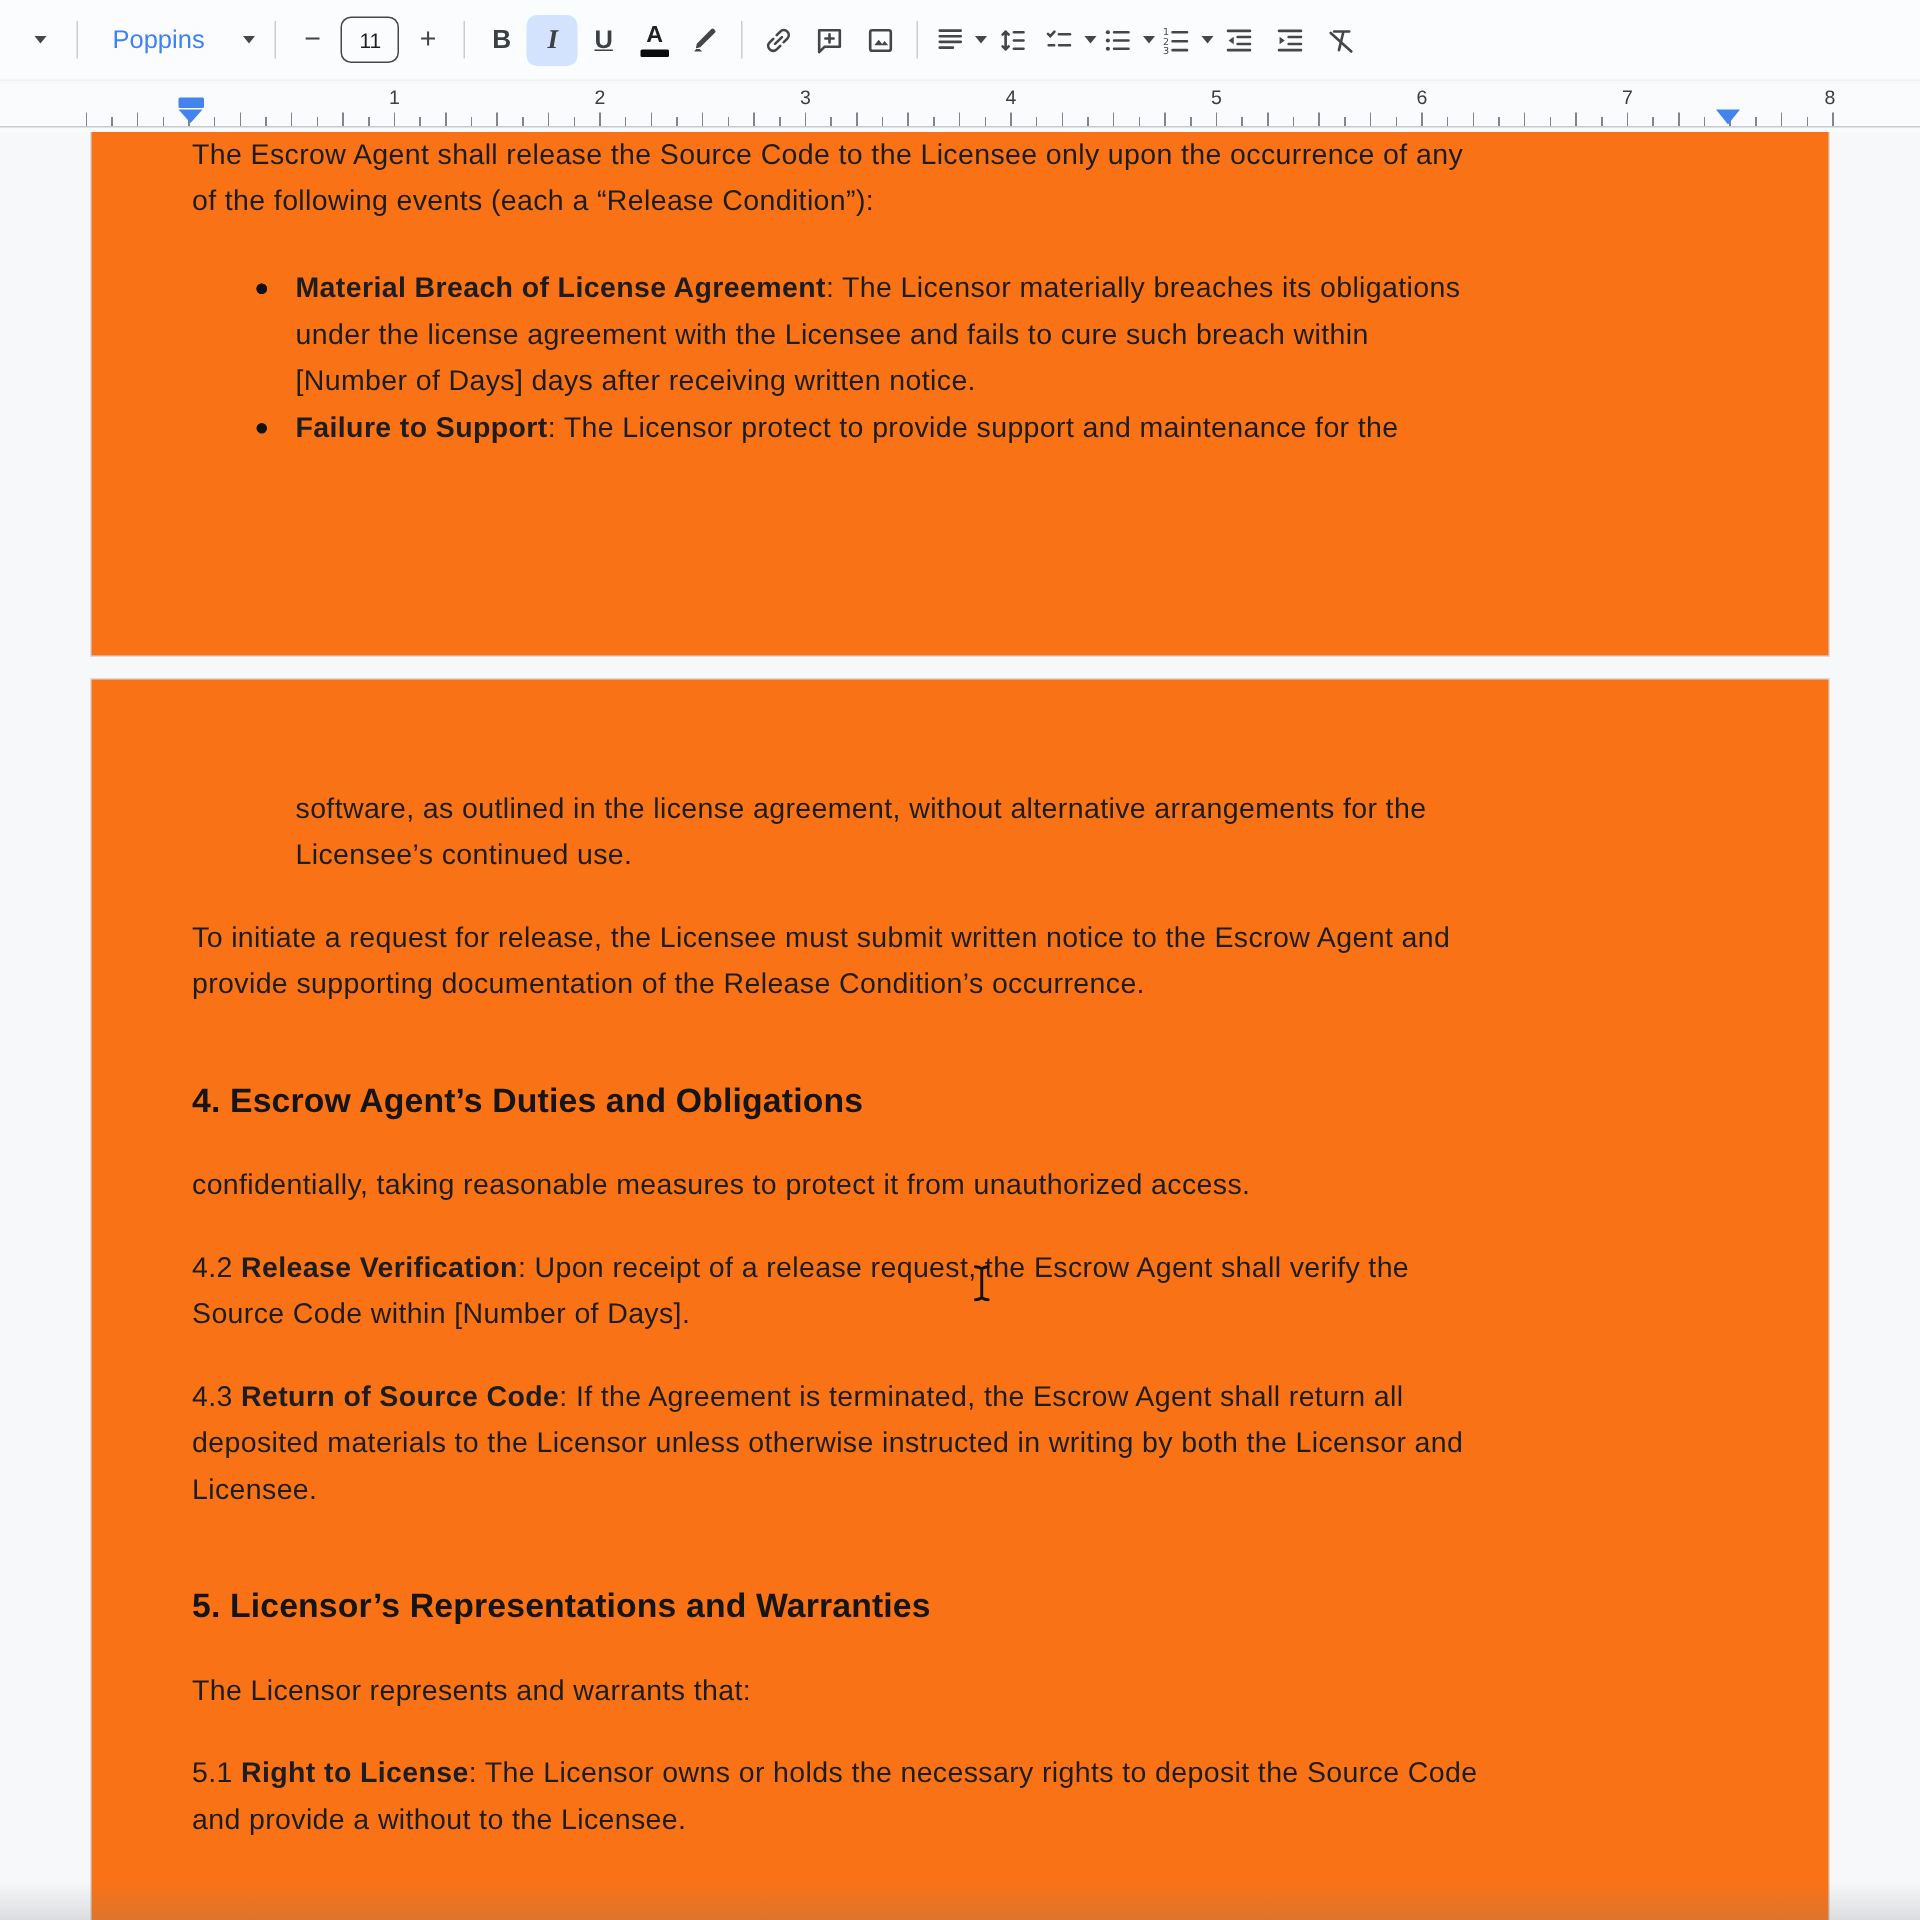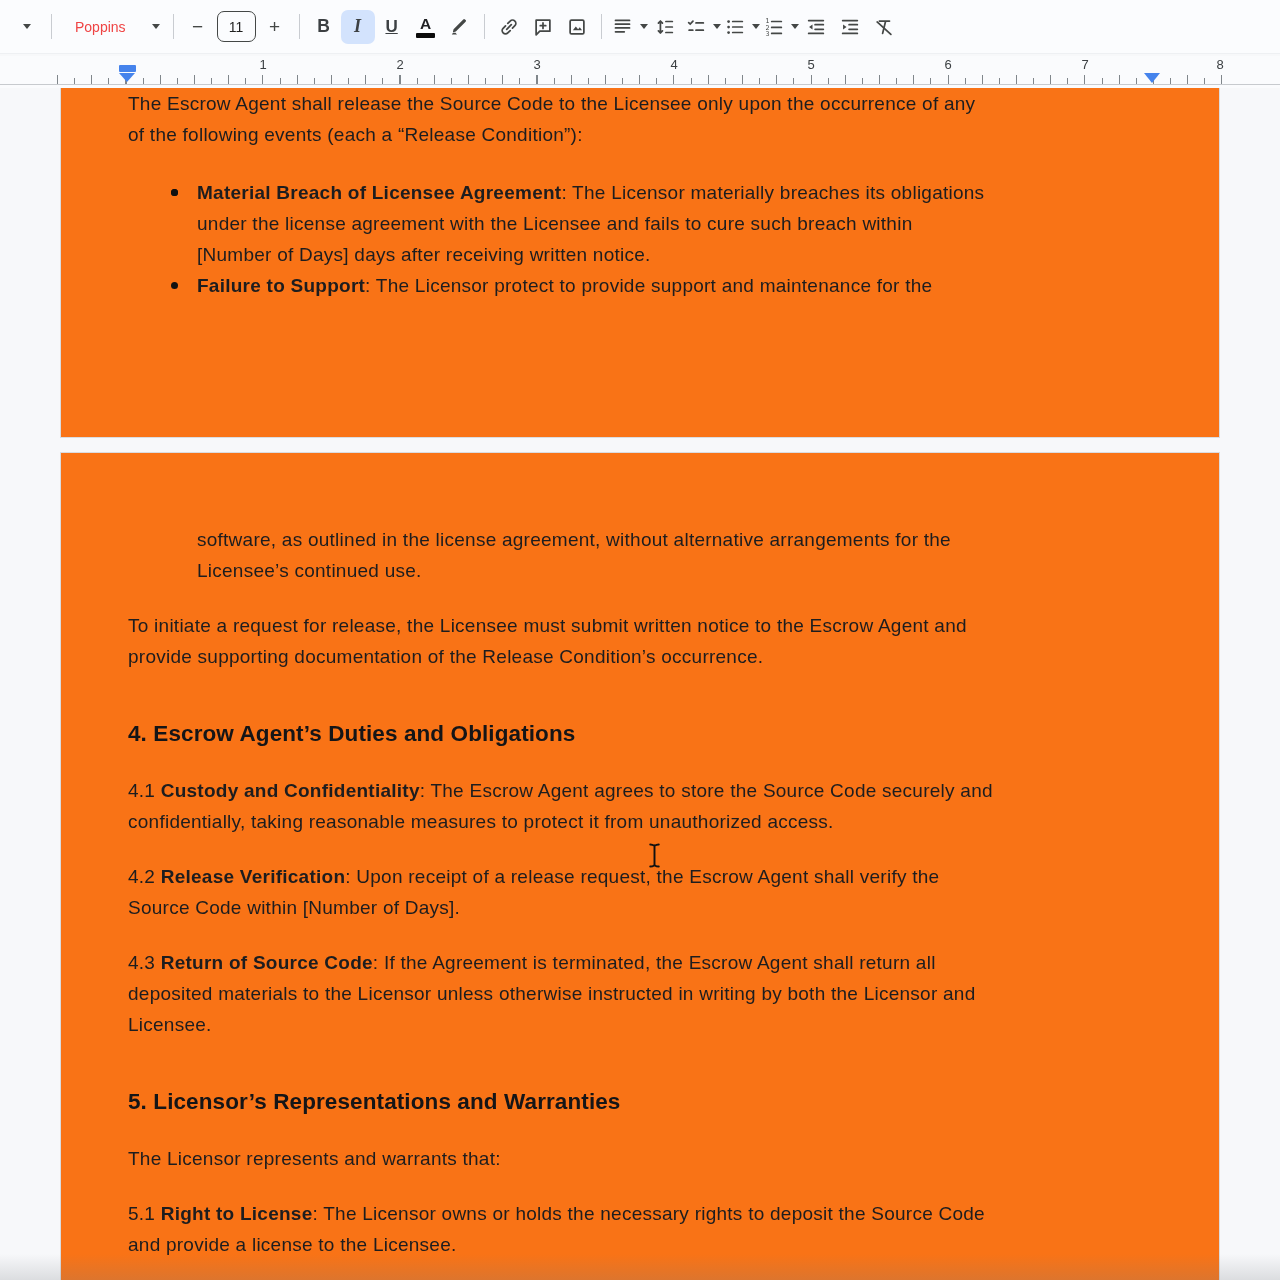--- a/index.html
+++ b/index.html
@@ -19,21 +19,21 @@
     height:34px;min-width:34px;border-radius:7px;border:none;background:transparent;
     display:flex;align-items:center;justify-content:center;cursor:pointer;
     color:#3c4043;padding:0;position:relative;flex:none;
   }
   .tb-btn svg{display:block}
   .tb-btn.active{background:#d3e3fd}
   .sep{width:1px;height:25px;background:#c9ccd1;margin:0 7px;flex:none}
   .caret{width:0;height:0;border-left:4.5px solid transparent;border-right:4.5px solid transparent;border-top:5px solid #444746;flex:none}
   .more-arrow{margin-left:10px;width:26px}
   .font-select{display:flex;align-items:center;gap:26px;margin:0 6px 0 16px;height:34px;border-radius:7px;cursor:pointer}
-  .font-name{font-size:14px;color:#ef4444}
+  .font-name{font-size:17px;color:#3b82f6}
   .letter{font-size:17.5px;font-weight:700;line-height:1}
   .italic-letter{font-family:"Liberation Serif","DejaVu Serif",serif;font-style:italic;font-size:18px;font-weight:700}
   .underline-letter{text-decoration:underline;font-weight:700;font-size:17px}
   .textcolor{display:flex;flex-direction:column;align-items:center;line-height:1}
   .textcolor .tc-a{font-size:15.5px;font-weight:700;color:#202124}
   .textcolor .tc-bar{width:19px;height:4.5px;background:#0b0b0b;border-radius:1px;margin-top:2px}
   .size-box{
     width:37px;height:29px;border:1.6px solid #444746;border-radius:7px;
     display:flex;align-items:center;justify-content:center;
     font-size:14px;color:#1f1f1f;margin:0 2px;flex:none;cursor:text;
@@ -232,21 +232,21 @@
         <div class="tl"><span>The Escrow Agent shall release the Source Code to the Licensee only upon the occurrence of any</span></div>
         <div class="tl"><span>of the following events (each a “Release Condition”):</span></div>
       </div>
     <div class="bullets">
       <div class="bullet-item">
         <span class="dot"></span>
       </div>
       <div class="bullet-item">
         <span class="dot"></span>
         <div>
-            <div class="tl"><span class="b">Material Breach of Licensee Agreement</span><span>: The Licensor materially breaches its obligations</span></div>
+            <div class="tl"><span class="b">Material Breach of License Agreement</span><span>: The Licensor materially breaches its obligations</span></div>
             <div class="tl"><span>under the license agreement with the Licensee and fails to cure such breach within</span></div>
             <div class="tl"><span>[Number of Days] days after receiving written notice.</span></div>
           </div>
       </div>
       <div class="bullet-item">
         <span class="dot"></span>
         <div>
             <div class="tl"><span class="b">Failure to Support</span><span>: The Licensor protect to provide support and maintenance for the</span></div>
           </div>
       </div>
@@ -259,39 +259,38 @@
     <div class="para first hang">
         <div class="tl"><span>software, as outlined in the license agreement, without alternative arrangements for the</span></div>
         <div class="tl"><span>Licensee’s continued use.</span></div>
       </div>
     <div class="para">
         <div class="tl"><span>To initiate a request for release, the Licensee must submit written notice to the Escrow Agent and</span></div>
         <div class="tl"><span>provide supporting documentation of the Release Condition’s occurrence.</span></div>
       </div>
     <div class="dochead">4. Escrow Agent’s Duties and Obligations</div>
     <div class="para">
-        <div class="tl"><span>4.1 </span><span class="b">Custody and Confidentiality</span><span>: The Escrow Agent agrees to store the Source Code securely and</span></div>
         <div class="tl"><span>confidentially, taking reasonable measures to protect it from unauthorized access.</span></div>
       </div>
     <div class="para">
         <div class="tl"><span>4.2 </span><span class="b">Release Verification</span><span>: Upon receipt of a release request, the Escrow Agent shall verify the</span></div>
         <div class="tl"><span>Source Code within [Number of Days].</span></div>
       </div>
     <div class="para">
         <div class="tl"><span>4.3 </span><span class="b">Return of Source Code</span><span>: If the Agreement is terminated, the Escrow Agent shall return all</span></div>
         <div class="tl"><span>deposited materials to the Licensor unless otherwise instructed in writing by both the Licensor and</span></div>
         <div class="tl"><span>Licensee.</span></div>
       </div>
     <div class="dochead">5. Licensor’s Representations and Warranties</div>
     <div class="para">
         <div class="tl"><span>The Licensor represents and warrants that:</span></div>
       </div>
     <div class="para">
         <div class="tl"><span>5.1 </span><span class="b">Right to License</span><span>: The Licensor owns or holds the necessary rights to deposit the Source Code</span></div>
-        <div class="tl"><span>and provide a license to the Licensee.</span></div>
+        <div class="tl"><span>and provide a without to the Licensee.</span></div>
       </div>
   </div>
 </div>
 
 <div class="ibeam">
   <svg width="17" height="27" viewBox="0 0 14 24">
       <path d="M3.2 2.2c2 0 3.8 1.2 3.8 1.2s1.8-1.2 3.8-1.2 M7 3.4v17.2 M3.2 21.8c2 0 3.8-1.2 3.8-1.2s1.8 1.2 3.8 1.2" stroke="#111" stroke-width="1.7" fill="none" stroke-linecap="round"></path>
     </svg>
 </div>
 

